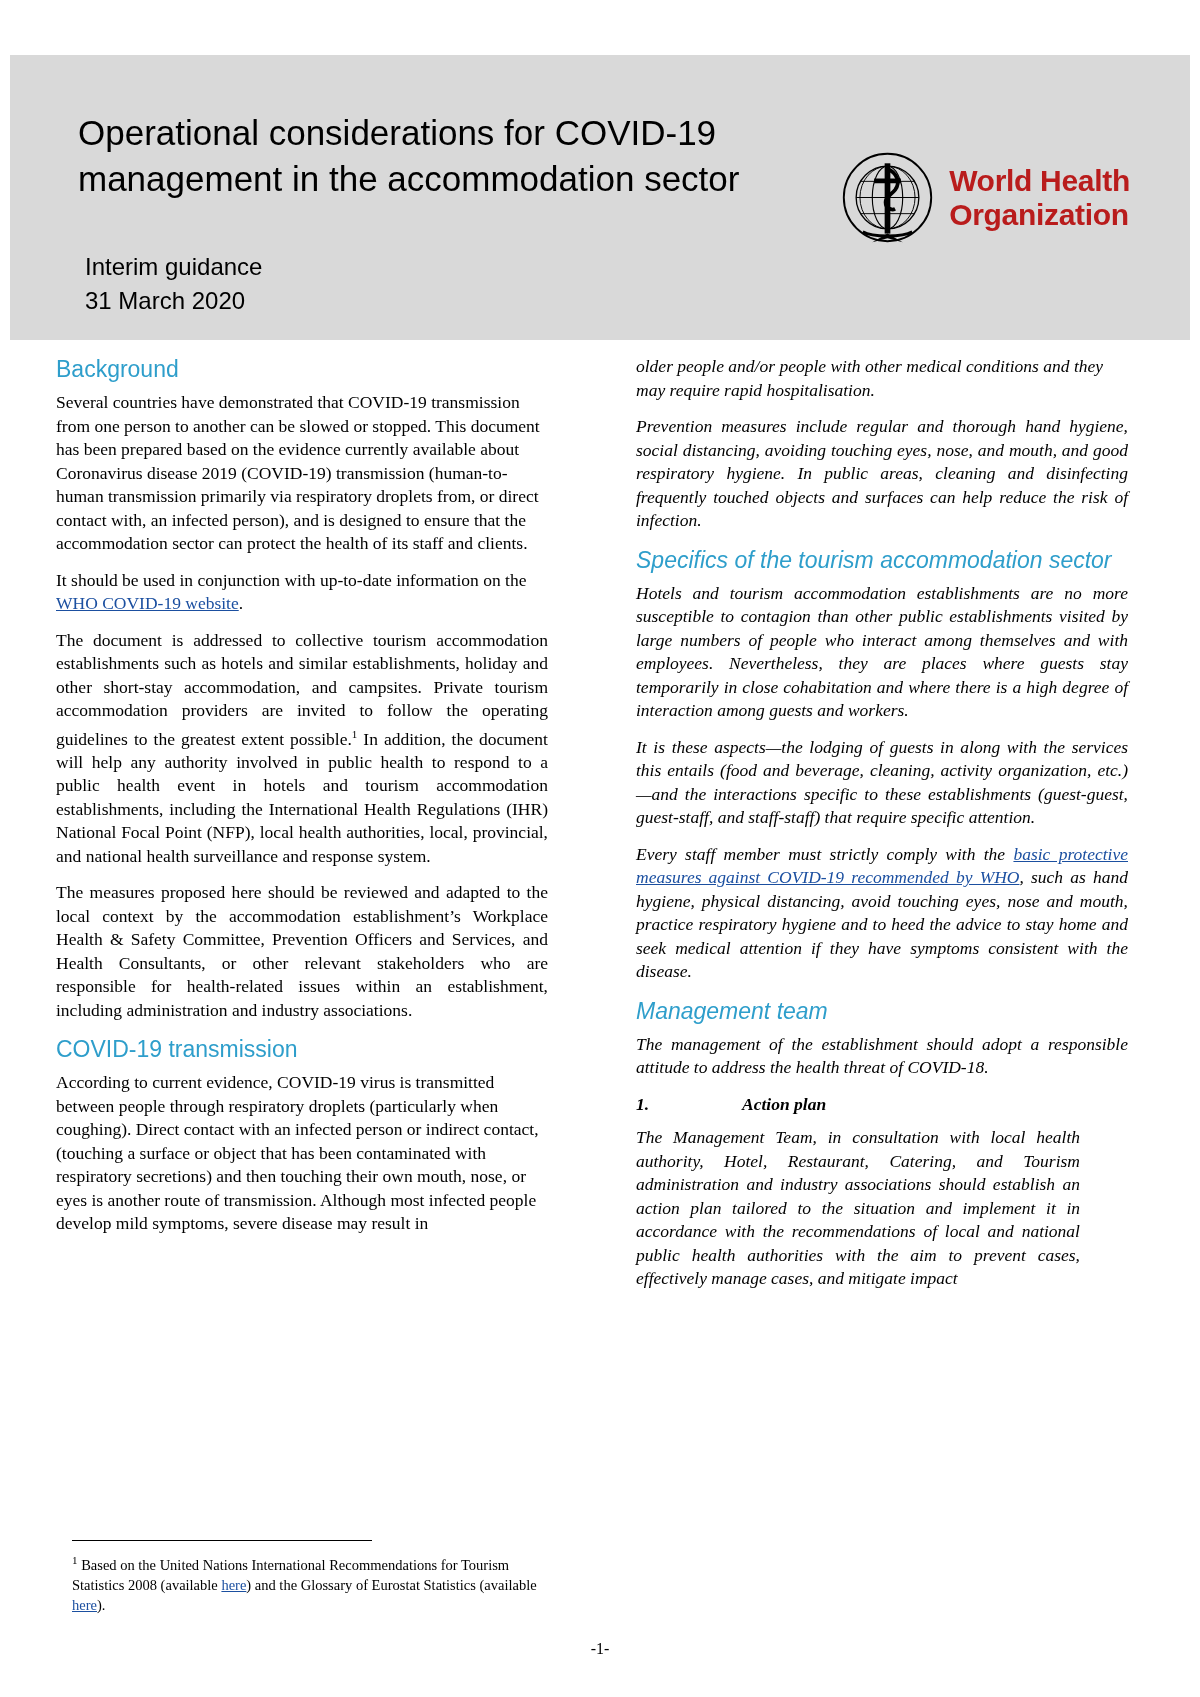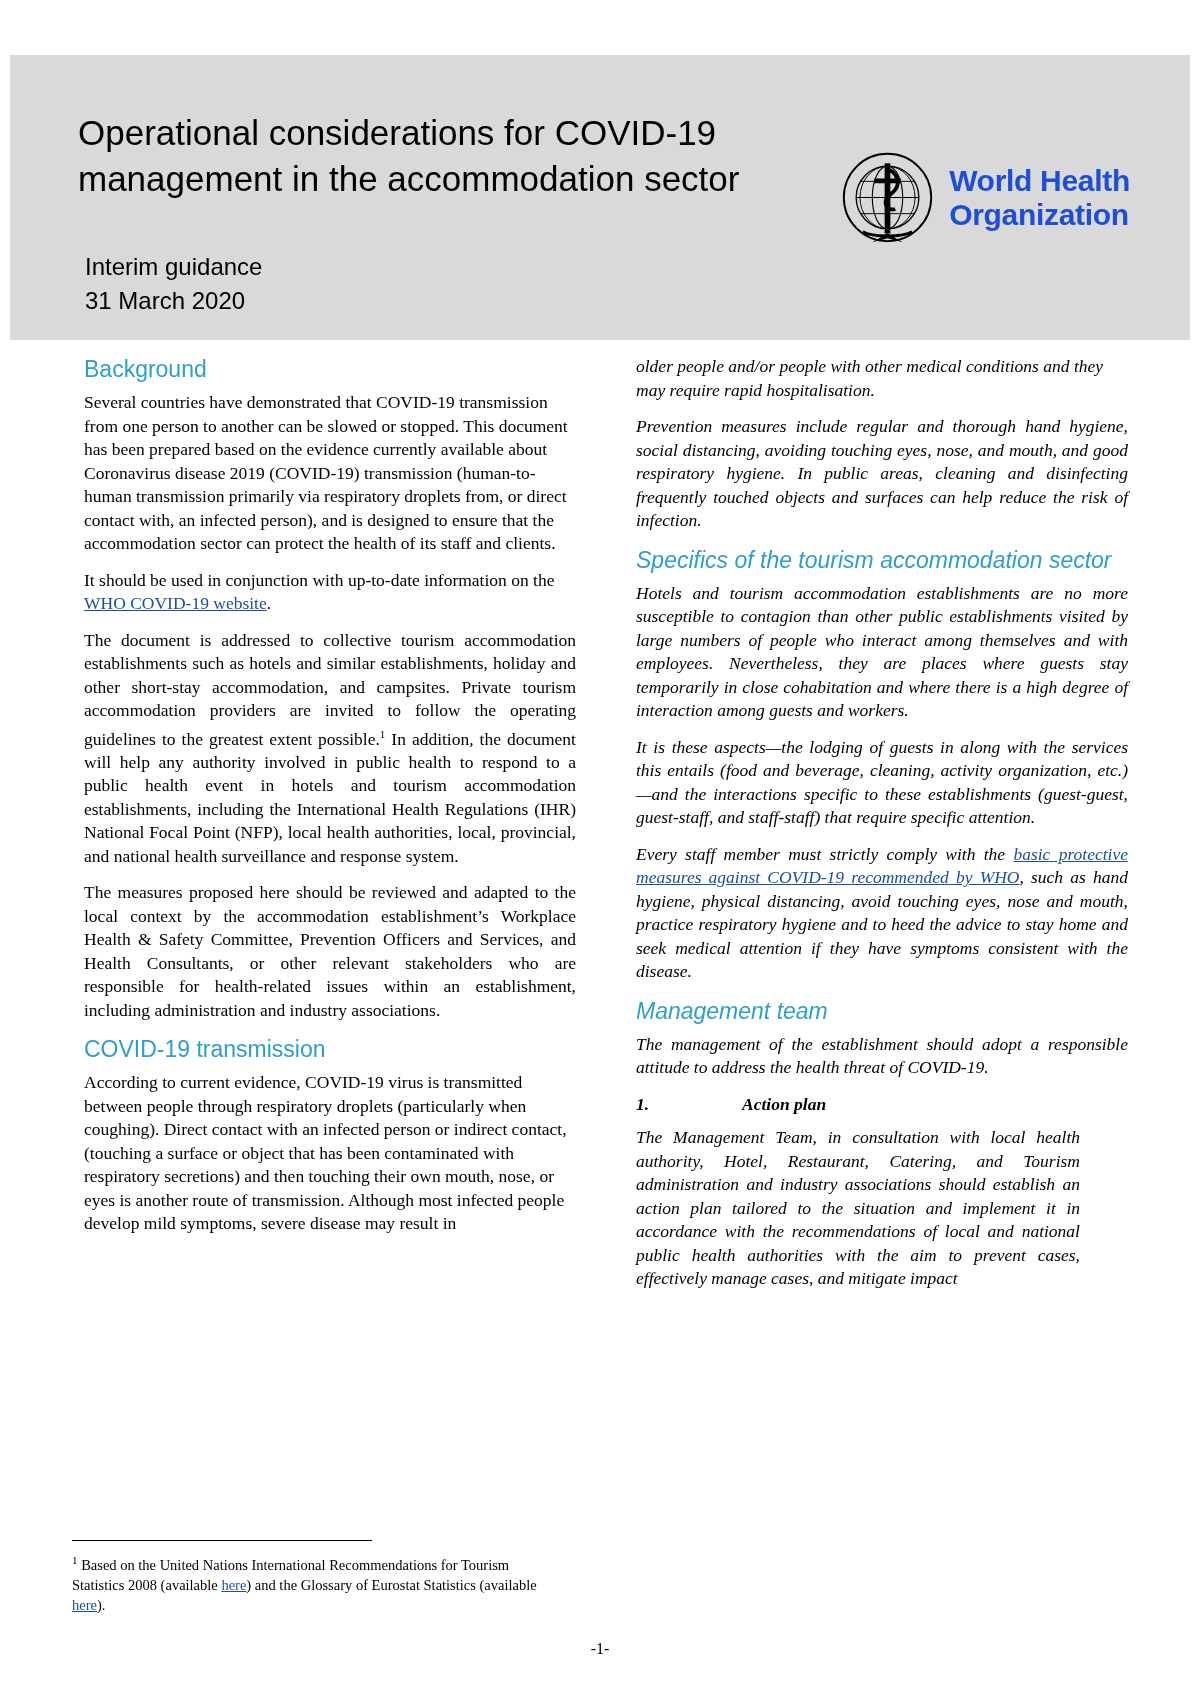--- a/index.html
+++ b/index.html
@@ -72,41 +72,41 @@
   }
   .who-emblem {
     width: 95px;
     height: 95px;
   }
   .who-name {
     font-family: "Liberation Sans", sans-serif;
     font-size: 30px;
     font-weight: bold;
     line-height: 34px;
-    color: #1d4ed8;
+    color: #b91c1c;
     letter-spacing: -0.3px;
   }
 
   
   .body-cols {
     position: absolute;
     left: 0;
     top: 345px;
     width: 1180px;
     height: 1180px;
   }
   .col {
     position: absolute;
     top: 0;
     width: 492px;
     font-size: 17.5px;
     line-height: 23.5px;
     color: #000;
   }
-  .col-left { left: 74px; }
+  .col-left { left: 46px; }
   .col-right { left: 626px; font-style: italic; }
 
   h2.section {
     font-family: "Liberation Sans", sans-serif;
     font-size: 23px;
     font-weight: normal;
     color: #2e9ecb;
     margin: 0 0 8px 0;
     line-height: 28px;
   }
@@ -238,21 +238,21 @@
 
         <h2 class="section spaced">Specifics of the tourism accommodation sector</h2>
 
         <p class="para">Hotels and tourism accommodation establishments are no more susceptible to contagion than other public establishments visited by large numbers of people who interact among themselves and with employees. Nevertheless, they are places where guests stay temporarily in close cohabitation and where there is a high degree of interaction among guests and workers.</p>
         <p class="para">It is these aspects—the lodging of guests in along with the services this entails (food and beverage, cleaning, activity organization, etc.)—and the interactions specific to these establishments (guest-guest, guest-staff, and staff-staff) that require specific attention.</p>
 
         <p class="para"><span>Every staff member must strictly comply with the </span><a class="link" href="#">basic protective measures against COVID-19 recommended by WHO</a><span>,  such as hand hygiene, physical distancing, avoid touching eyes, nose and mouth, practice respiratory hygiene and to heed the advice to stay home and seek medical attention if they have symptoms consistent with the disease.</span></p>
 
         <h2 class="section spaced">Management team</h2>
 
-        <p class="para">The management of the establishment should adopt a responsible attitude to address the health threat of COVID-19.</p>
+        <p class="para">The management of the establishment should adopt a responsible attitude to address the health threat of COVID-18.</p>
 
         <p class="numbered"><span class="num">1.</span><span class="lbl">Action plan</span></p>
 
         <p class="para indented">The Management Team, in consultation with local health authority, Hotel, Restaurant, Catering, and Tourism administration and industry associations should establish an action plan tailored to the situation and implement it in accordance with the recommendations of local and national public health authorities with the aim to prevent cases, effectively manage cases, and mitigate impact</p>
       </div>
     </div>
 
     <div class="footnote-rule"></div>
     <div class="footnote">
       <sup class="fn">1</sup><span> Based on the United Nations International Recommendations for Tourism Statistics 2008 (available </span><a class="link" href="#">here</a><span>) and the Glossary of Eurostat Statistics (available </span><a class="link" href="#">here</a><span>).</span>

